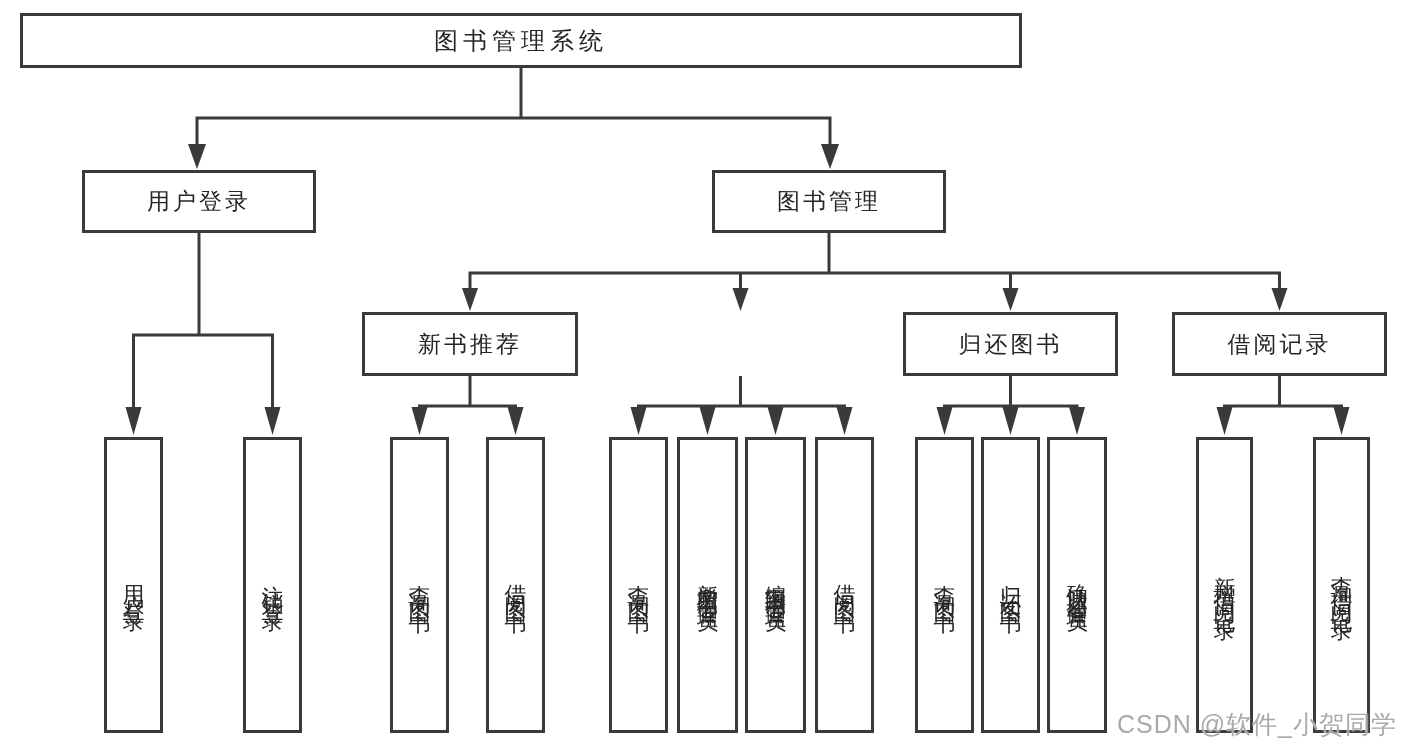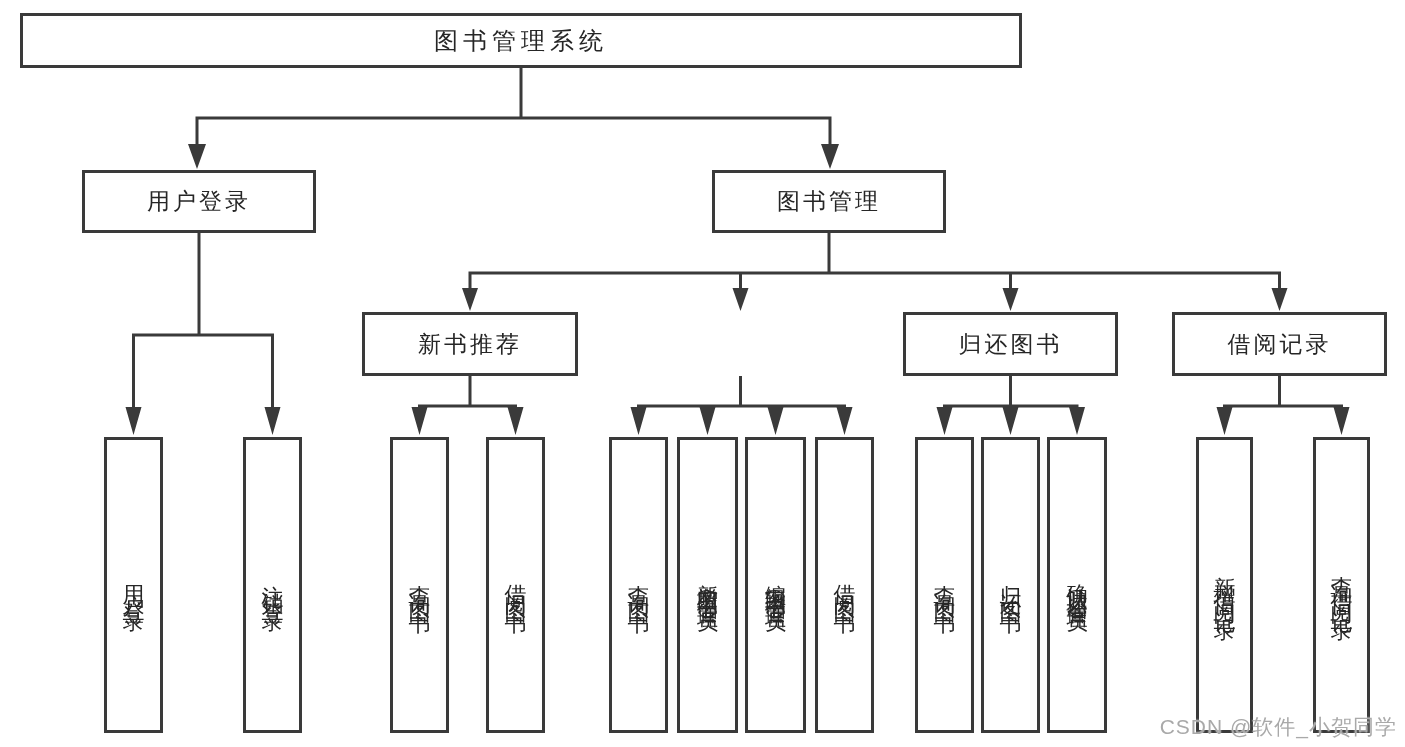--- a/index.html
+++ b/index.html
@@ -60,21 +60,21 @@
   .lf8  { left: 815px;  width: 59px; }
   .lf9  { left: 915px;  width: 59px; }
   .lf10 { left: 981px;  width: 59px; }
   .lf11 { left: 1047px; width: 60px; }
   .lf12 { left: 1196px; width: 57px; }
   .lf13 { left: 1313px; width: 57px; }
   .watermark {
     position: absolute;
     right: 8px;
     bottom: 6px;
-    font-size: 21px;
+    font-size: 25px;
     color: #a9a9a9;
     letter-spacing: 1px;
     z-index: 10;
     text-shadow: 0 0 2px #ffffff;
     white-space: nowrap;
   }
 </style>
 </head>
 <body>
 

